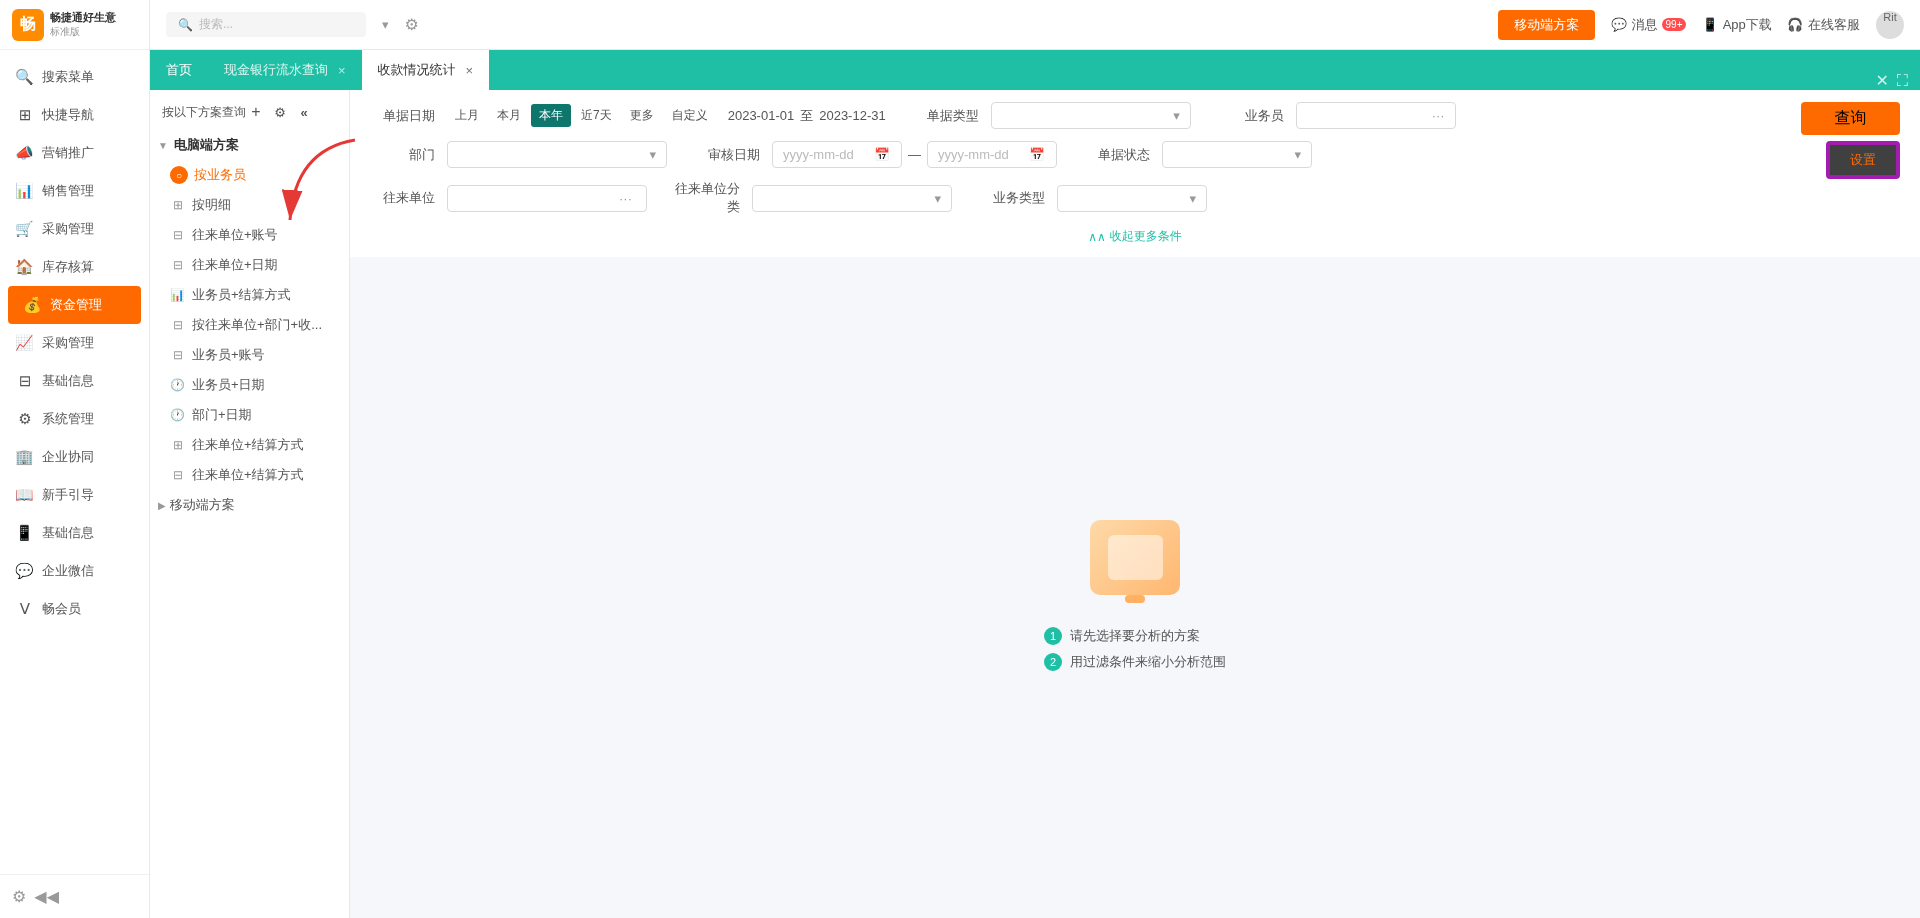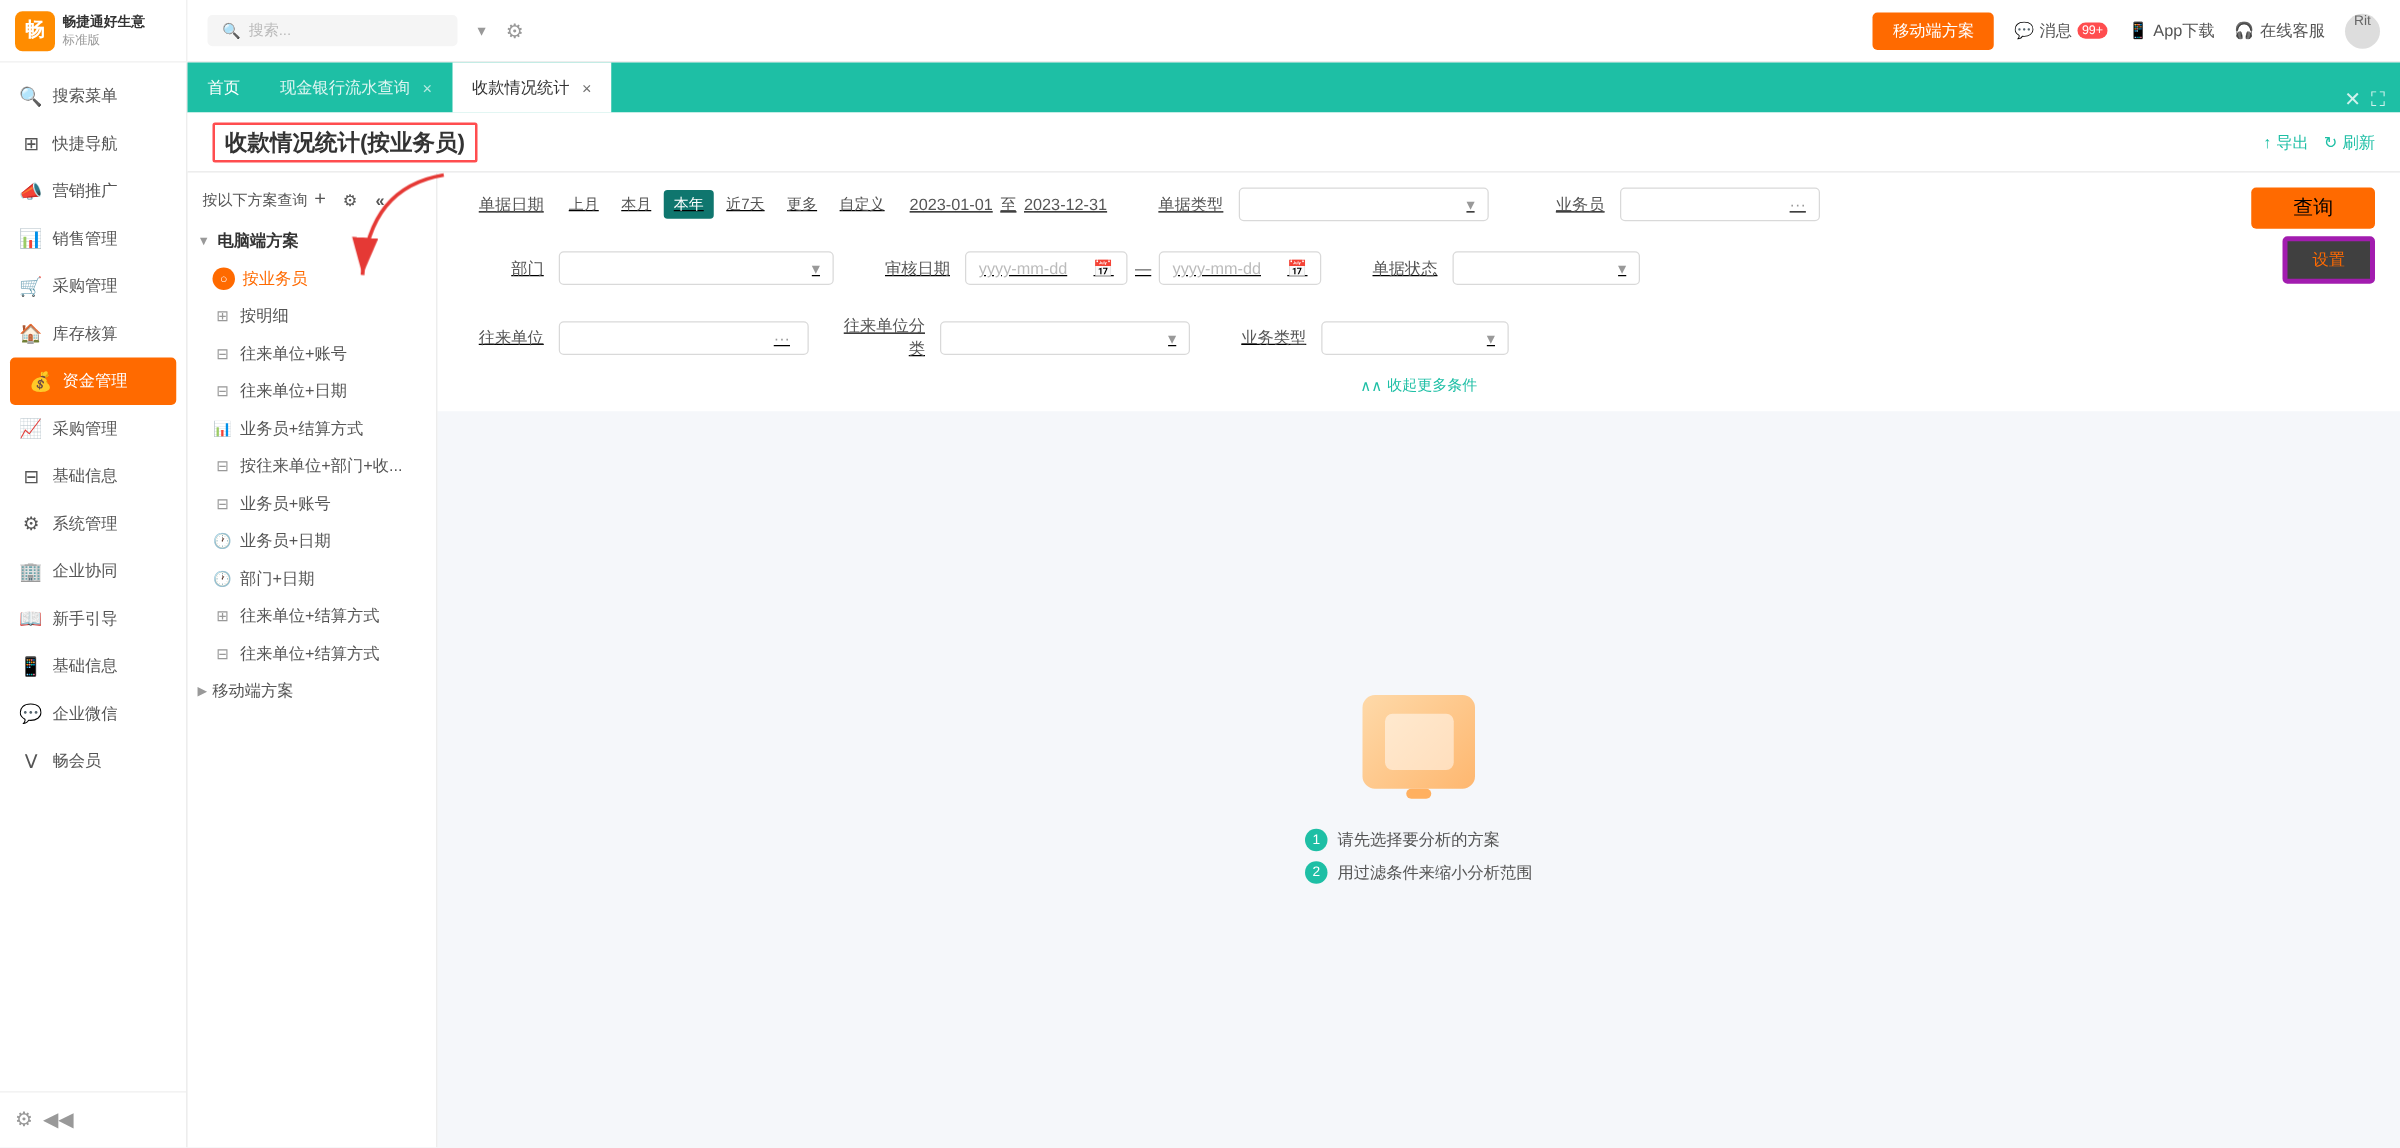--- a/index.html
+++ b/index.html
@@ -76,21 +76,21 @@
     .set-btn { background: #404040; color: #ff6a00; border: 4px solid #a21caf; border-radius: 4px; padding: 6px 20px; font-size: 13px; cursor: pointer; margin-left: 25px; }
 
     
     .empty-area { flex: 1; display: flex; align-items: center; justify-content: center; flex-direction: column; gap: 12px; }
     .empty-steps { display: flex; flex-direction: column; gap: 8px; }
     .empty-step { display: flex; align-items: center; gap: 8px; color: #555; font-size: 13px; }
     .step-num { width: 18px; height: 18px; border-radius: 50%; background: #1ebfa5; color: #fff; font-size: 11px; display: flex; align-items: center; justify-content: center; flex-shrink: 0; }
 
     .filter-section { background: #fff; padding: 12px 20px; }
     .filter-section-inner { display: flex; align-items: flex-start; gap: 12px; }
-    .filter-fields { flex: 1; display: flex; flex-direction: column; gap: 24px; text-decoration: underline; }
+    .filter-fields { flex: 1; display: flex; flex-direction: column; gap: 12px; }
     .filter-field-group { display: flex; align-items: center; gap: 12px; }
   </style>
 </head>
 <body>
 
 <div class="sidebar">
   <div class="sidebar-logo">
     <div class="logo-icon">
       <span style="font-size:16px">畅</span>
     </div>
@@ -210,33 +210,20 @@
     <div class="tab active">
       <span>收款情况统计</span>
       <span style="margin-left:4px;opacity:0.7">×</span>
     </div>
     <div class="tabs-right">
       <span class="tabs-win-btn">✕</span>
       <span class="tabs-win-btn">⛶</span>
     </div>
   </div>
 
-  <div class="page-header">
-    <div class="page-title">收款情况统计(按业务员)</div>
-    <div class="page-actions">
-      <button class="action-btn">
-        <span>↑</span>
-        <span>导出</span>
-      </button>
-      <button class="action-btn">
-        <span>↻</span>
-        <span>刷新</span>
-      </button>
-    </div>
-  </div>
 
   <div class="content">
 
     <div class="left-panel">
       <div class="panel-header">
         <span style="font-size:12px;color:#555">按以下方案查询</span>
         <div class="panel-header-icons">
           <span class="panel-header-icon" style="color:#555;font-size:16px">+</span>
           <span class="panel-header-icon" style="color:#555">⚙</span>
           <span class="panel-header-icon" style="color:#555;font-weight:bold">«</span>

